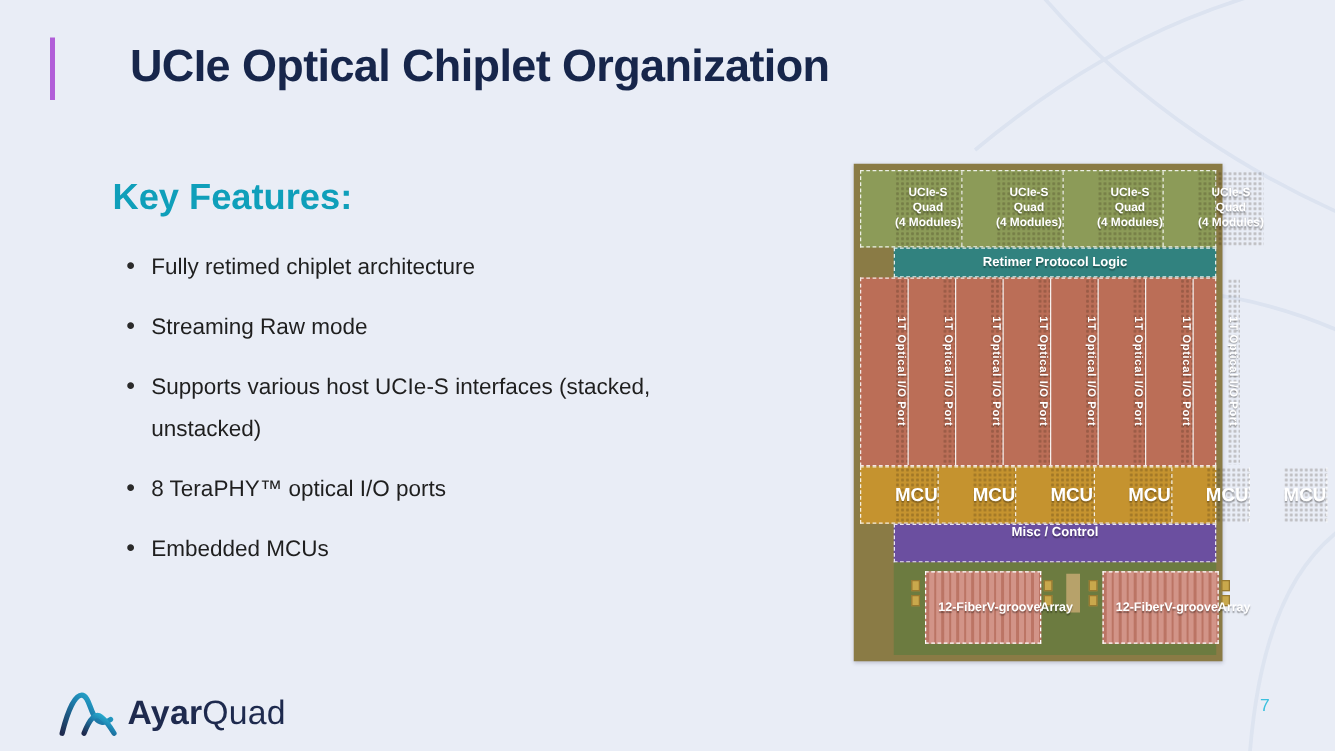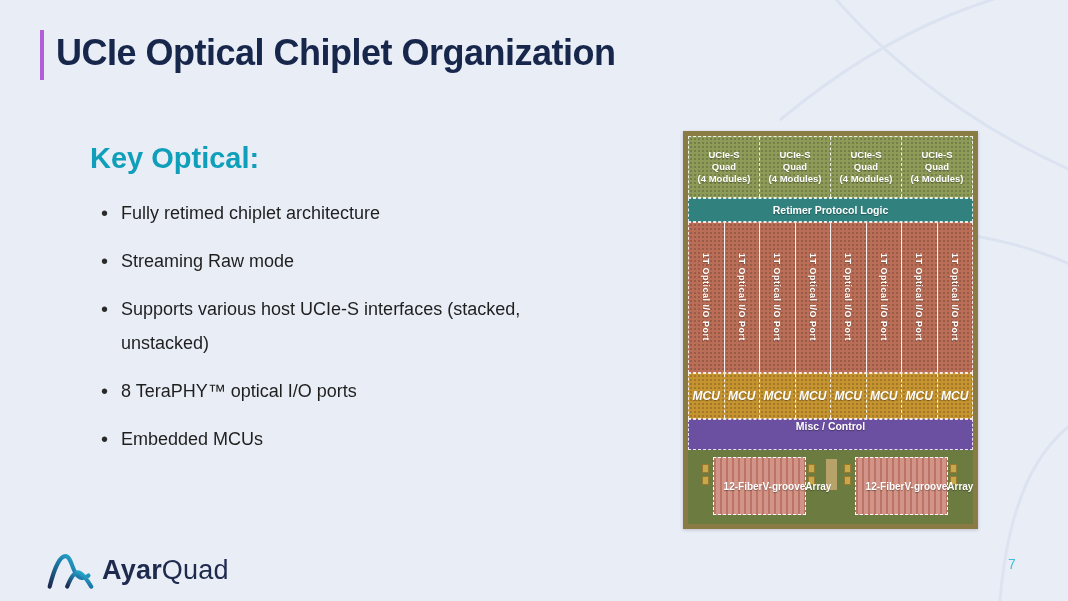--- a/index.html
+++ b/index.html
@@ -9,21 +9,21 @@
     background: var(--bg, #e9edf6);
     position: relative;
     overflow: hidden;
   }
   .slide { position:absolute; inset:0; width:1068px; height:601px; }
 
   
   .bg-arcs { position:absolute; inset:0; z-index:0; }
 
   
-  .title-wrap { position:absolute; left:40px; top:26px; display:flex; align-items:flex-start; z-index:2; }
+  .title-wrap { position:absolute; left:40px; top:26px; display:flex; align-items:flex-start; z-index:2;gap:48px; }
   .accent-bar { width:4px; height:50px; background: var(--accent_purple,#b15ed8); margin-top:4px; }
   .page-title {
     margin-left:12px;
     font-size:36px; font-weight:bold;
     color: var(--title_navy,#17264b);
     letter-spacing:-0.5px;
     line-height:54px;
   }
 
   
@@ -55,20 +55,21 @@
     width:295px; height:398px;
     background: var(--chip_frame,#8a7b45);
     padding:5px;
     z-index:2;
     box-shadow: 0 1px 3px rgba(60,60,90,.25);
   }
   .chip-inner { width:100%; height:100%; display:flex; flex-direction:column; }
   .dots {
     background-image: radial-gradient(rgba(40,25,10,0.22) 1px, transparent 1.4px);
     background-size: 4px 4px;
+    margin-left: 27px;
   }
   .band { border:1px dashed rgba(255,255,255,0.85); }
 
   .quad-row { height:62px; display:flex; background: var(--quad_green,#8c9b58); }
   .quad-block {
     flex:1; display:flex; flex-direction:column;
     align-items:center; justify-content:center;
     border-right:1px dashed rgba(255,255,255,0.85);
     text-align:center;
   }
@@ -101,23 +102,22 @@
     white-space:nowrap;
   }
 
   .mcu-row { height:46px; display:flex; background: var(--mcu_mustard,#c5932f); }
   .mcu-cell {
     flex:1; display:flex; align-items:center; justify-content:center;
     border-right:1px dashed rgba(255,255,255,0.85);
   }
   .mcu-cell:last-child { border-right:none; }
   .mcu-label {
-    font-size:12px; font-weight:bold; color:#fff;
+    font-size:15px; font-weight:bold; color:#fff;
     text-shadow:0 1px 1px rgba(0,0,0,.3);
-    font-style:italic;
   }
 
   .misc {
     height:31px; background: var(--misc_purple,#6b4fa0);
     display:flex; align-items:flex-start; justify-content:center;
   }
 
   .bottom-zone { height:74px; background: var(--bottom_green,#6c7b40); position:relative; }
   .vgroove {
     position:absolute; top:7px; width:93px; height:58px;
@@ -166,21 +166,21 @@
       <path d="M760,260 C900,210 1020,230 1120,290"></path>
       <path d="M1000,601 C1010,480 1050,420 1120,400"></path>
     </g>
   </svg>
 
   <div class="title-wrap">
     <div class="accent-bar"></div>
     <h1 class="page-title">UCIe Optical Chiplet Organization</h1>
   </div>
 
-  <div class="kf-heading">Key Optical:</div>
+  <div class="kf-heading">Key Features:</div>
   <ul class="kf-list">
       <li class="kf-item">
         <span class="kf-bullet">•</span>
         <span class="kf-text">Fully retimed chiplet architecture</span>
       </li>
       <li class="kf-item">
         <span class="kf-bullet">•</span>
         <span class="kf-text">Streaming Raw mode</span>
       </li>
       <li class="kf-item">

